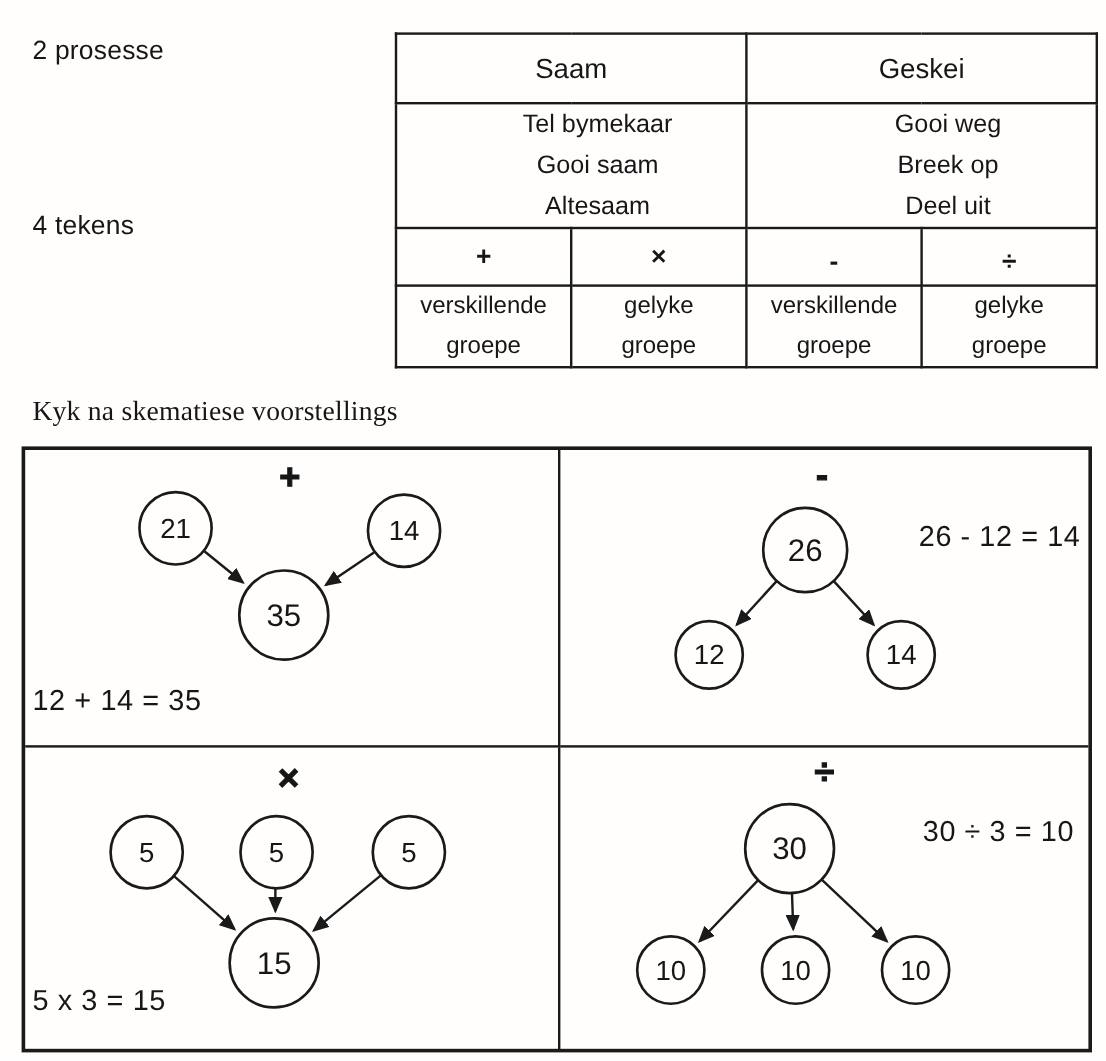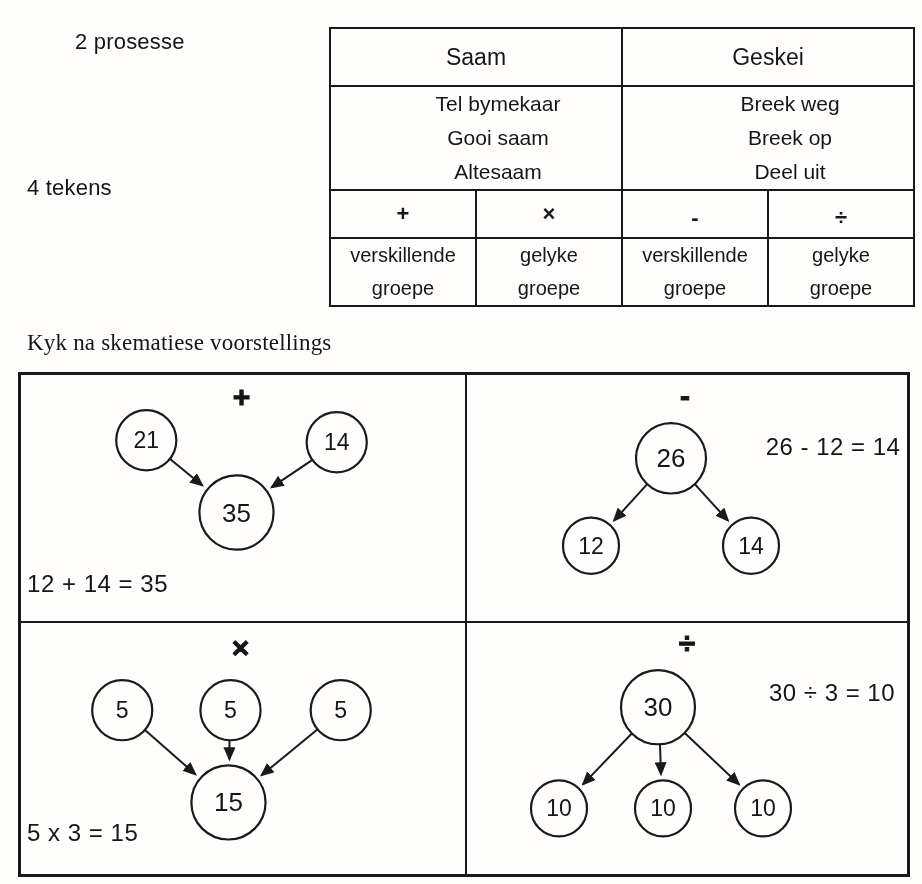--- a/index.html
+++ b/index.html
@@ -2,21 +2,21 @@
 <html><head>
 <meta charset="utf-8">
 <style>
   * { margin:0; padding:0; box-sizing:border-box; }
   html,body { background:#ffffff; }
   .page {
     position:relative; width:922px; height:884px; background:#fffefd;
     font-family:"Liberation Sans", sans-serif; color:#161616; overflow:hidden;
   }
   .side-label { position:absolute; left:27px; font-size:22px; letter-spacing:.2px; white-space:nowrap; }
-  .lbl-processes { top:29px;margin-left:48px; }
+  .lbl-processes { top:29px; }
   .lbl-concepts  { top:110px; }
   .lbl-signs     { top:175px; }
 
   table.proc-table {
     position:absolute; left:329px; top:27px; width:584px;
     border-collapse:collapse; table-layout:fixed;
   }
   .proc-table col { width:146px; }
   .proc-table td {
     border:2.5px solid #1a1a1a; text-align:center; vertical-align:middle;
@@ -73,21 +73,21 @@
         <td colspan="2">Saam</td>
         <td colspan="2">Geskei</td>
       </tr>
       <tr class="row-concepts">
         <td colspan="2">
           <div class="cline">Tel bymekaar</div>
           <div class="cline">Gooi saam</div>
           <div class="cline">Altesaam</div>
         </td>
         <td colspan="2">
-          <div class="cline">Breek weg</div>
+          <div class="cline">Gooi weg</div>
           <div class="cline">Breek op</div>
           <div class="cline">Deel uit</div>
         </td>
       </tr>
       <tr class="row-signs">
         <td><span>+</span></td>
         <td><span>×</span></td>
         <td><span class="low">-</span></td>
         <td><span class="low">÷</span></td>
       </tr>

